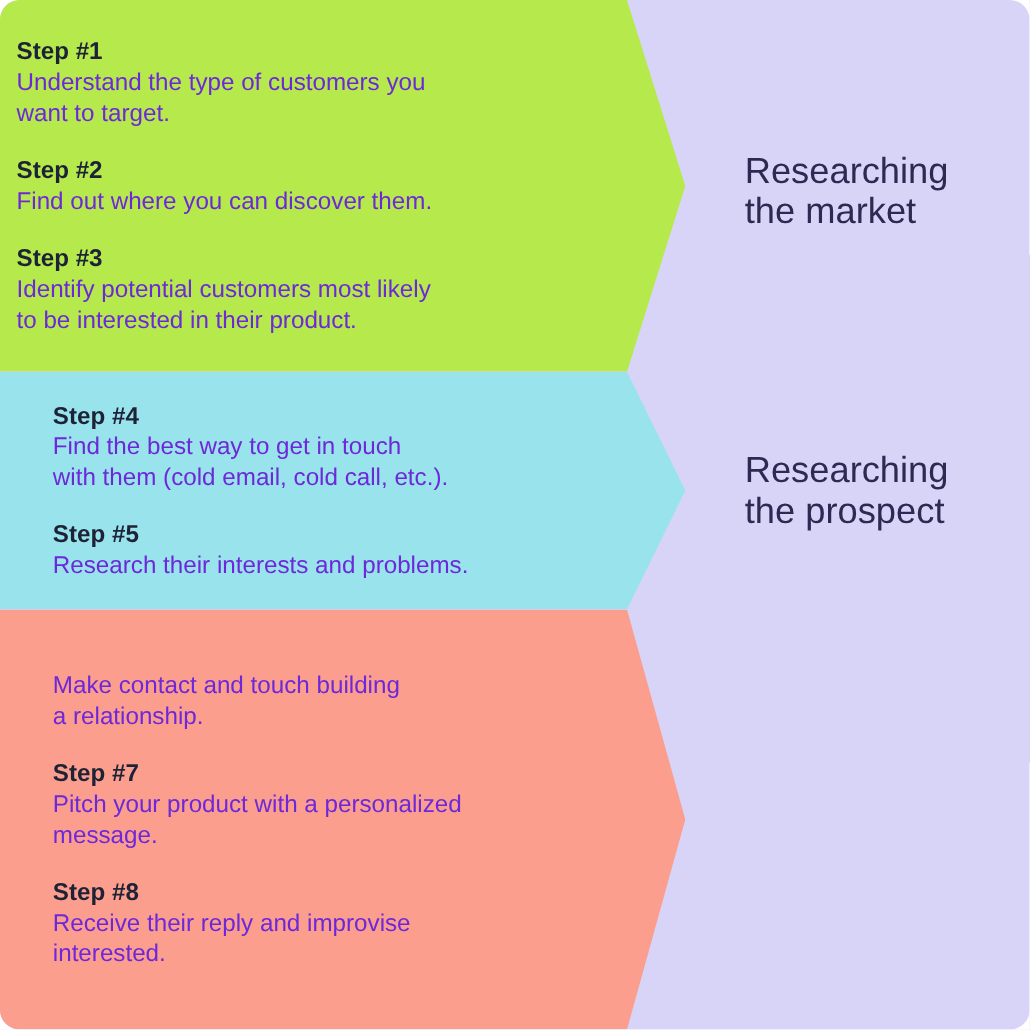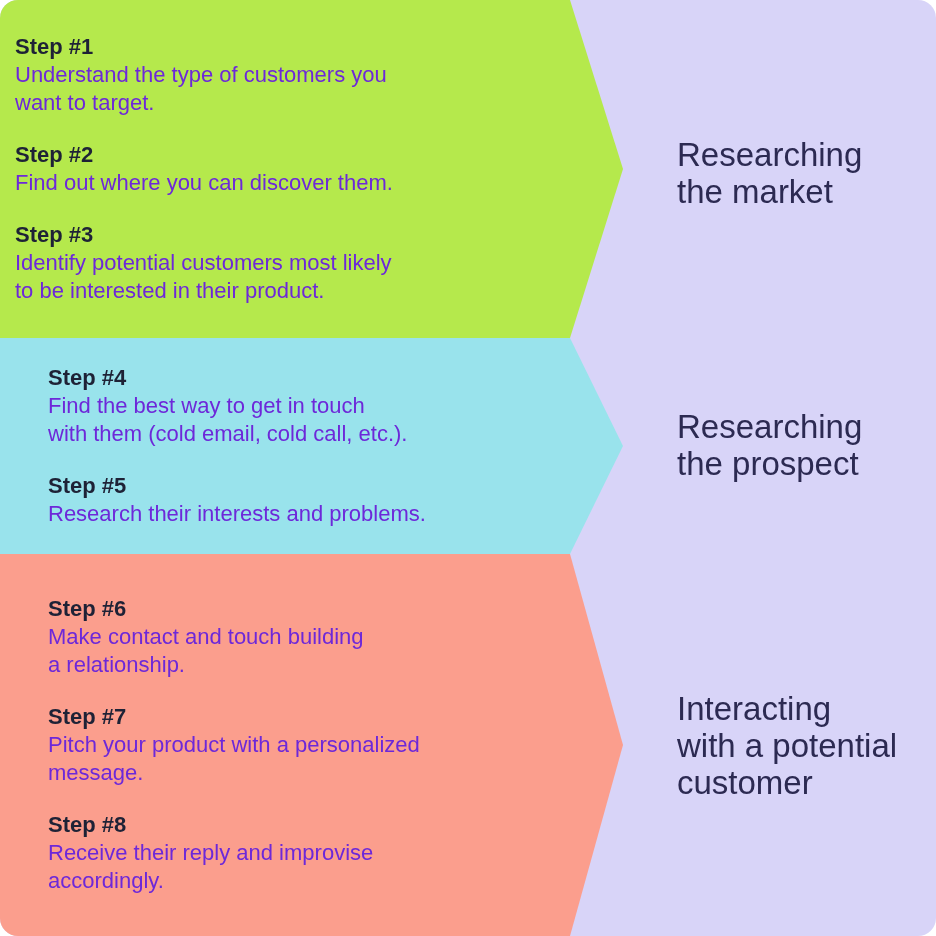--- a/index.html
+++ b/index.html
@@ -88,43 +88,37 @@
       <div class="step-line">with them (cold email, cold call, etc.).</div>
     </div>
     <div class="step-group">
       <div class="step-heading">Step #5</div>
       <div class="step-line">Research their interests and problems.</div>
     </div>
   </div>
 
   <div class="chevron-block" id="block-interact" style="background-color: rgb(251, 158, 141);">
     <div class="step-group">
-      <div class="step-heading">Step #6</div>
       <div class="step-line">Make contact and touch building</div>
       <div class="step-line">a relationship.</div>
     </div>
     <div class="step-group">
       <div class="step-heading">Step #7</div>
       <div class="step-line">Pitch your product with a personalized</div>
       <div class="step-line">message.</div>
     </div>
     <div class="step-group">
       <div class="step-heading">Step #8</div>
       <div class="step-line">Receive their reply and improvise</div>
-      <div class="step-line">accordingly.</div>
+      <div class="step-line">interested.</div>
     </div>
   </div>
 
   <div class="side-label" id="label-market">
     <div>Researching</div>
     <div>the market</div>
   </div>
   <div class="side-label" id="label-prospect">
     <div>Researching</div>
     <div>the prospect</div>
   </div>
-  <div class="side-label" id="label-interact">
-    <div>Interacting</div>
-    <div>with a potential</div>
-    <div>customer</div>
-  </div>
 
 </div>
 
 </body></html>

